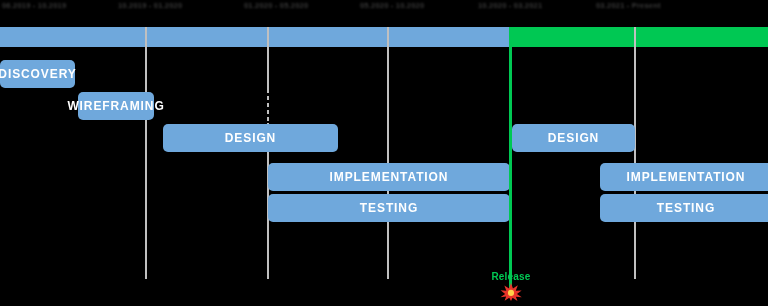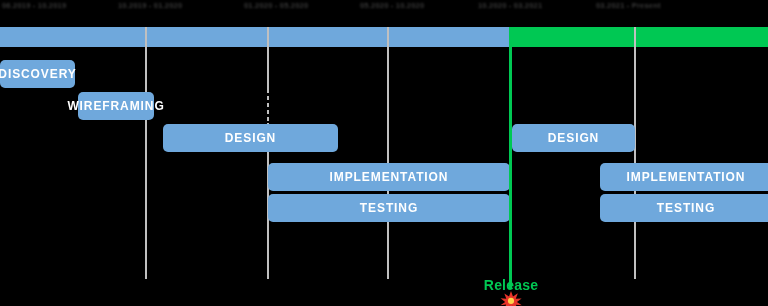--- a/index.html
+++ b/index.html
@@ -96,28 +96,27 @@
   
   .release-marker {
     position: absolute;
     z-index: 6;
     display: flex;
     flex-direction: column;
     align-items: center;
     width: 70px;
   }
   .release-label {
-    font-size: 14px;
+    font-size: 10px;
     font-weight: 700;
     color: #00c853;
     letter-spacing: 0.2px;
     filter: blur(0.55px);
     -webkit-filter: blur(0.55px);
     line-height: 10px;
-    margin-top: 8px;
   }
   .release-burst {
     margin-top: 1px;
     width: 22px;
     height: 18px;
     filter: blur(0.4px);
     -webkit-filter: blur(0.4px);
   }
 </style>
 </head>

